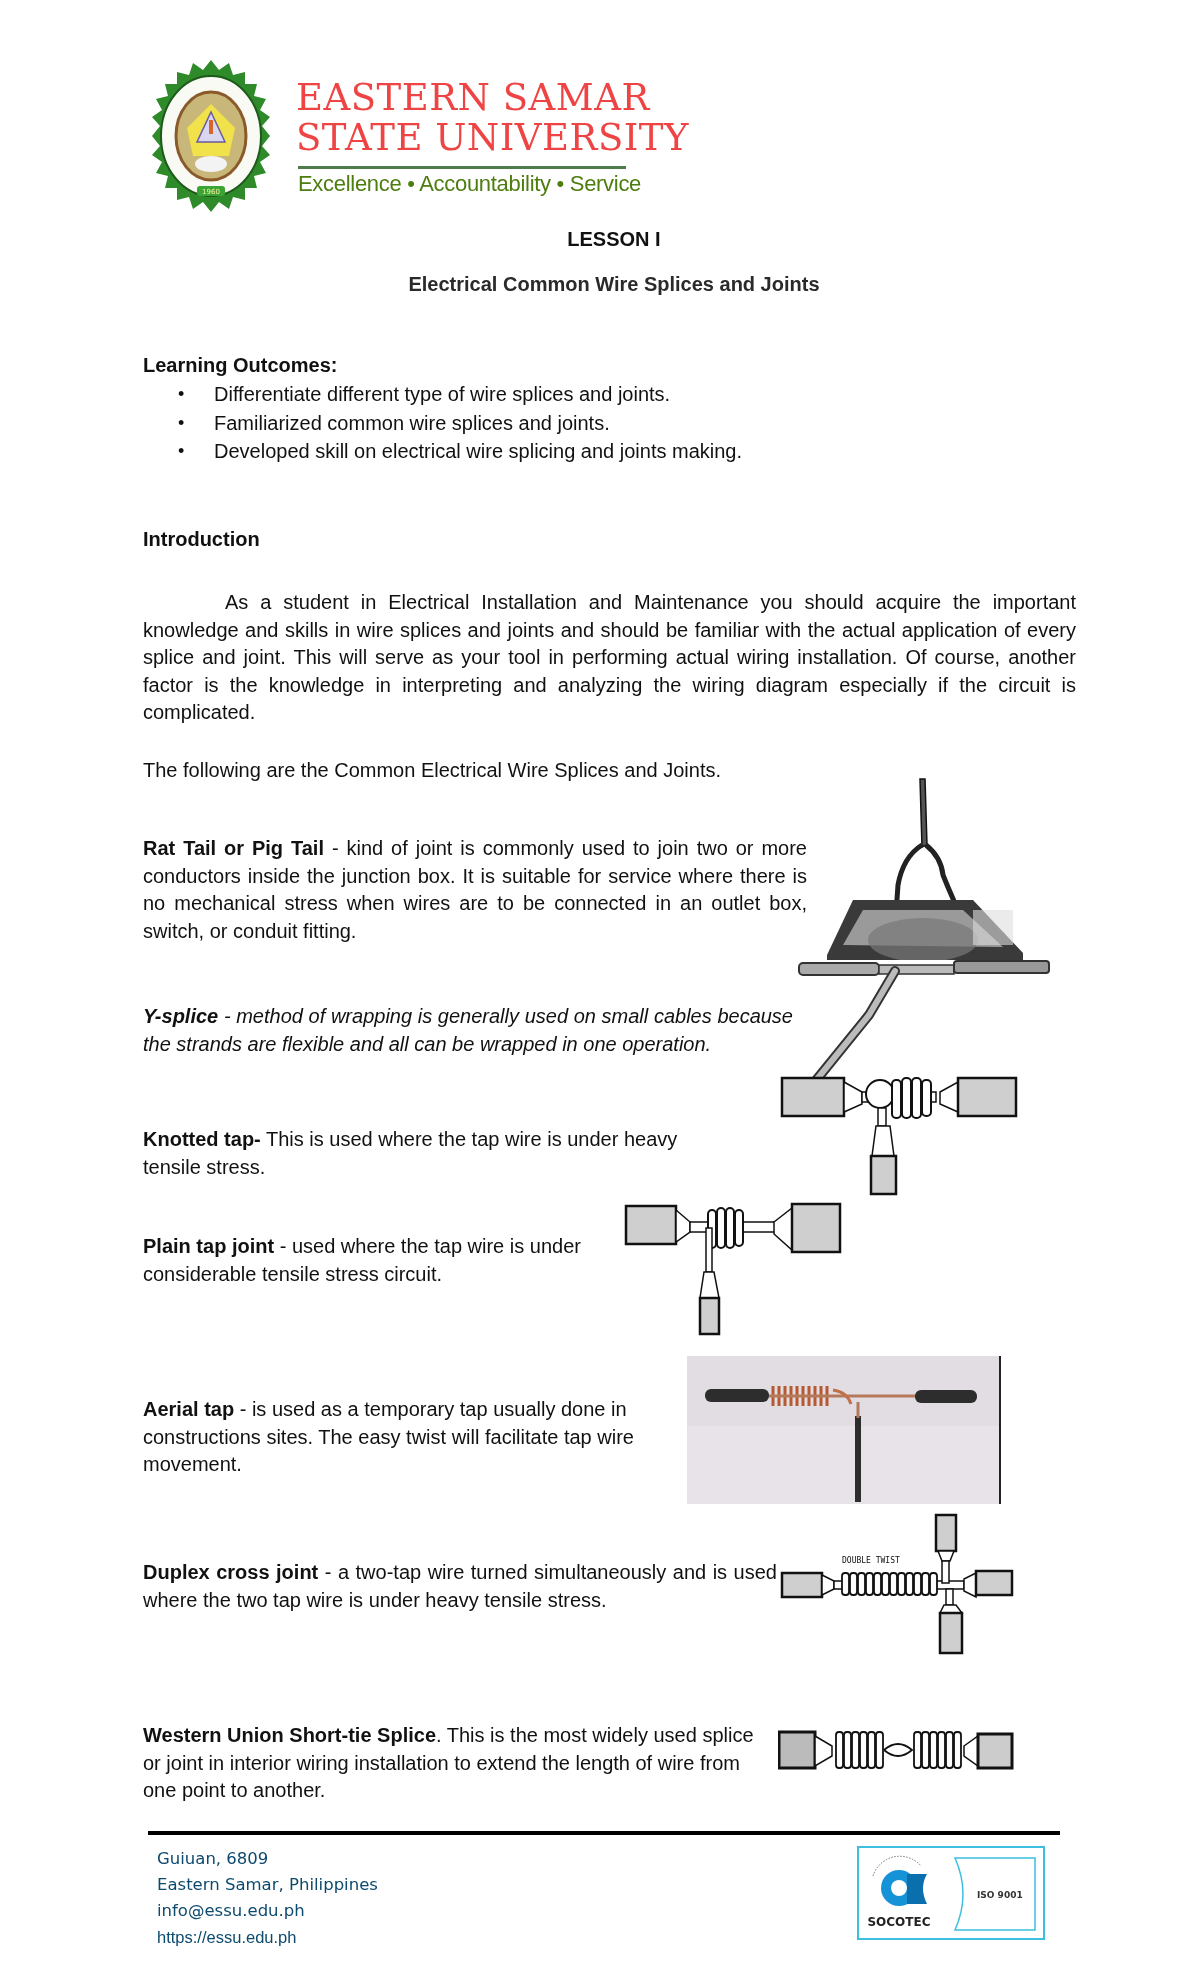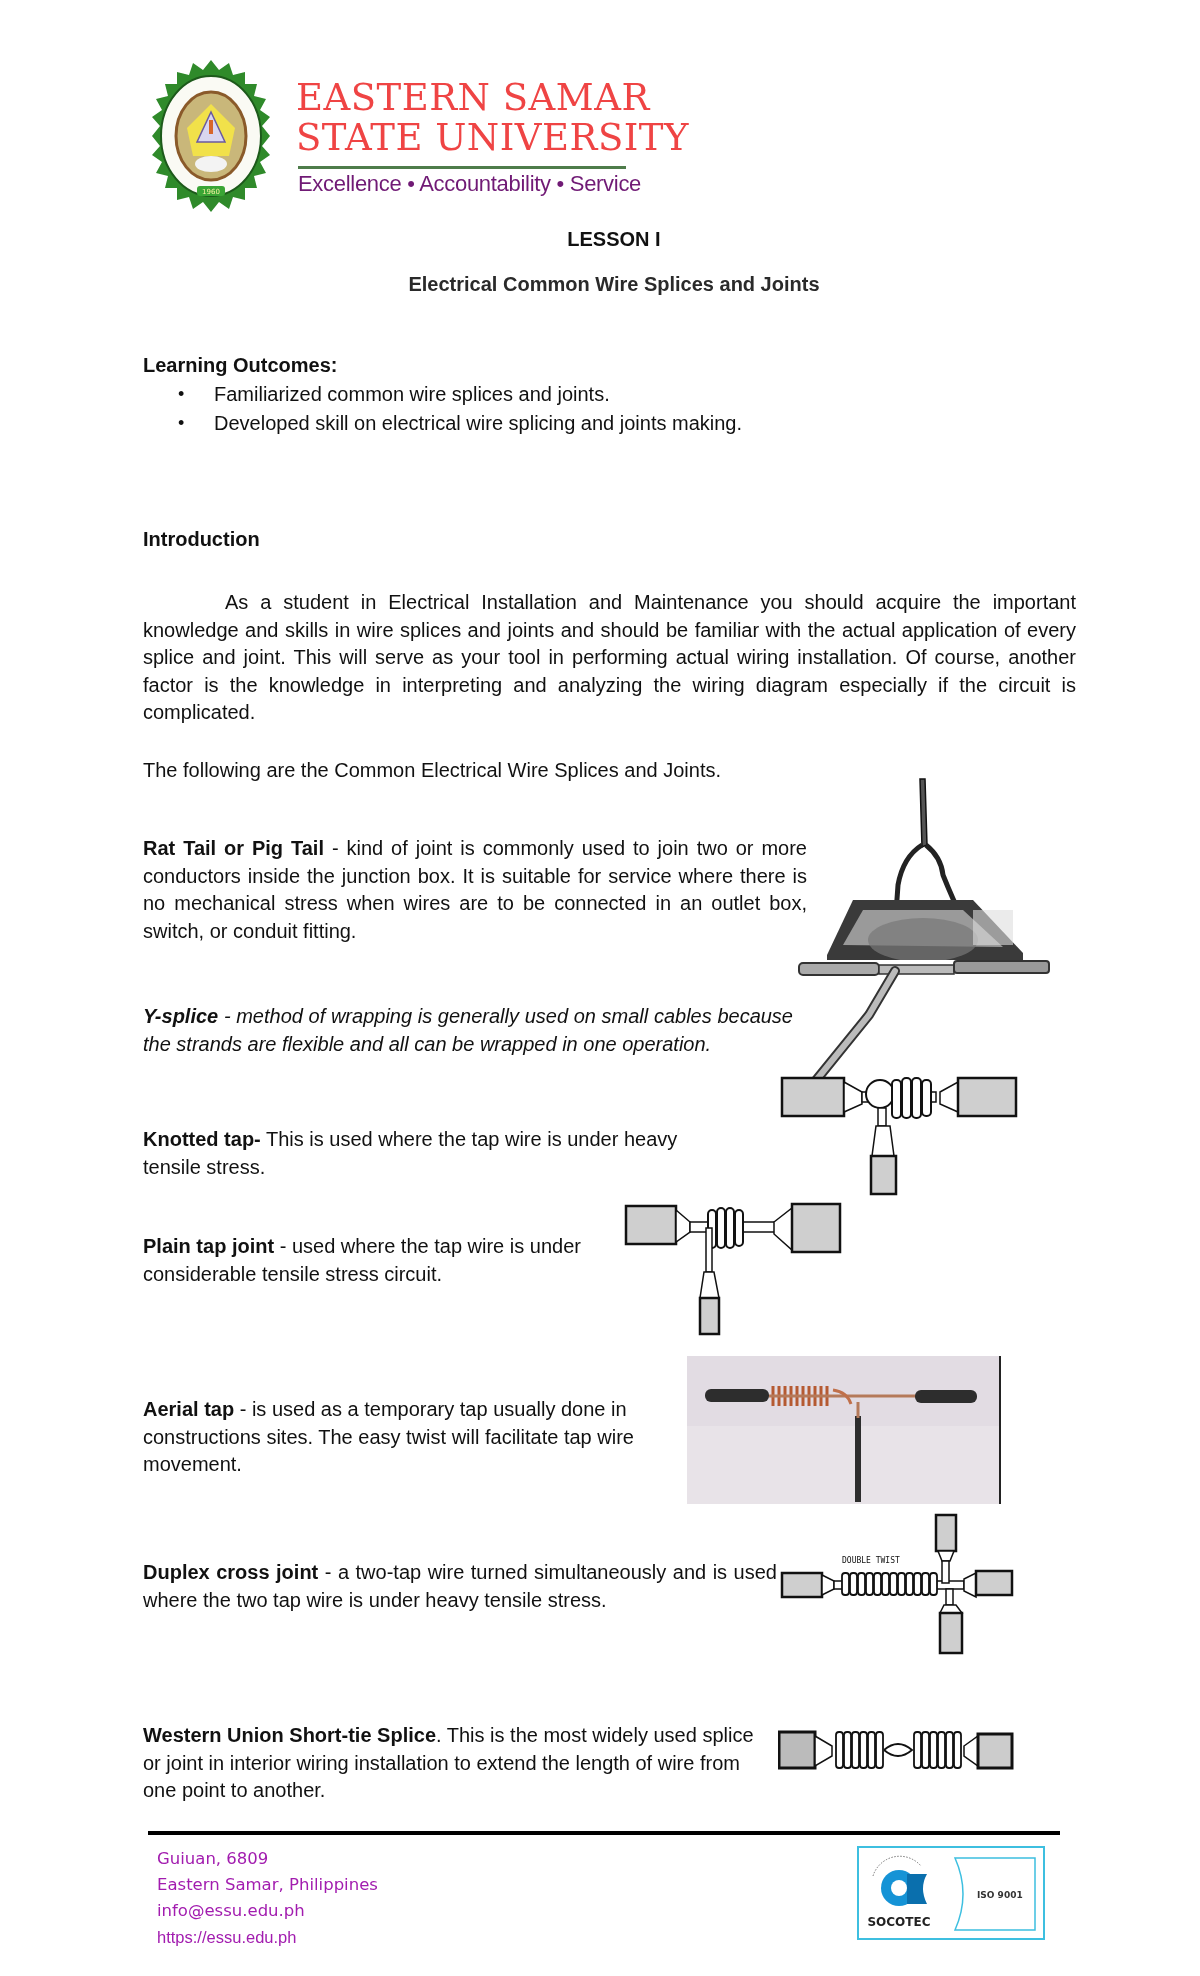--- a/index.html
+++ b/index.html
@@ -4,40 +4,40 @@
 <style>
   html, body { margin: 0; padding: 0; background: #ffffff; }
   body { width: 1200px; height: 1976px; position: relative; overflow: hidden;
          font-family: "Liberation Sans", sans-serif; color: #111; }
   .abs { position: absolute; }
   
   .seal { left: 146px; top: 58px; width: 130px; height: 158px; }
   .uni-name { left: 296px; top: 78px; font-family: "DejaVu Serif", serif; color: #ef4444;
               font-size: 37px; line-height: 40px; letter-spacing: 0.5px; }
   .uni-rule { left: 298px; top: 166px; width: 328px; height: 3px; background: #4e7c4a; }
-  .uni-tag { left: 298px; top: 171px; font-family: "Liberation Sans", sans-serif; color: #701a75;
+  .uni-tag { left: 298px; top: 171px; font-family: "Liberation Sans", sans-serif; color: #4d7c0f;
              font-size: 22px; line-height: 26px; letter-spacing: -0.3px; }
   .lesson { left: 0; width: 1200px; top: 228px; text-align: center; font-weight: bold; font-size: 20px; padding-left: 14px; }
   .subtitle { left: 0; width: 1200px; top: 273px; text-align: center; font-weight: bold; font-size: 20px; color: #2a2a2a; padding-left: 14px; }
   .h-bold { font-weight: bold; font-size: 20px; }
   .body-text { font-size: 20px; line-height: 27.5px; margin-top: 36px; }
   .outcomes-title { left: 143px; top: 354px; }
   .bullets { left: 178px; top: 380px; margin: 0; padding: 0; list-style: none; font-size: 20px; line-height: 28.5px; }
   .bullets li { position: relative; padding-left: 36px; }
   .bullets li::before { content: "\2022"; position: absolute; left: 0; top: 0; font-size: 18px; }
   .intro-title { left: 143px; top: 528px; }
   .intro-body { left: 143px; top: 553px; width: 933px; text-align: justify; }
   .intro-body .indent { display: inline-block; width: 82px; }
   .following { left: 143px; top: 721px; }
   .entry { left: 143px; }
   .entry b { font-weight: bold; }
   .pic { position: absolute; }
   
   .footer-rule { left: 148px; top: 1831px; width: 912px; height: 4px; background: #000; }
-  .footer-text { left: 157px; top: 1846px; font-family: "DejaVu Sans", sans-serif; font-size: 16.5px; line-height: 26px; color: #a21caf; }
+  .footer-text { left: 157px; top: 1846px; font-family: "DejaVu Sans", sans-serif; font-size: 16.5px; line-height: 26px; color: #0c4a6e; }
   .iso { left: 857px; top: 1846px; width: 188px; height: 94px; border: 2px solid #3dbfe0; box-sizing: border-box; }
 </style>
 </head>
 <body>
 
 <div class="abs seal">
   <svg width="130" height="158" viewBox="0 0 130 158">
     <g transform="translate(65,78)">
       <polygon points="0,-76 8,-66 18,-73 22,-61 34,-64 34,-52 46,-52 43,-40 55,-37 49,-26 59,-19 51,-10 59,0 51,10 59,19 49,26 55,37 43,40 46,52 34,52 34,64 22,61 18,73 8,66 0,76 -8,66 -18,73 -22,61 -34,64 -34,52 -46,52 -43,40 -55,37 -49,26 -59,19 -51,10 -59,0 -51,-10 -59,-19 -49,-26 -55,-37 -43,-40 -46,-52 -34,-52 -34,-64 -22,-61 -18,-73 -8,-66" fill="#2f8a2a"></polygon>
       <ellipse rx="50" ry="60" fill="#fafaf4" stroke="#1d5a1b" stroke-width="2"></ellipse>
@@ -56,20 +56,21 @@
   <div>STATE UNIVERSITY</div>
 </div>
 <div class="abs uni-rule"></div>
 <div class="abs uni-tag">Excellence • Accountability • Service</div>
 
 <div class="abs lesson">LESSON I</div>
 <div class="abs subtitle">Electrical Common Wire Splices and Joints</div>
 
 <div class="abs h-bold outcomes-title">Learning Outcomes:</div>
 <ul class="abs bullets">
+  <li>Differentiate different type of wire splices and joints.</li>
   <li>Familiarized common wire splices and joints.</li>
   <li>Developed skill on electrical wire splicing and joints making.</li>
 </ul>
 
 <div class="abs h-bold intro-title">Introduction</div>
 <div class="abs body-text intro-body"><span class="indent"></span><span>As a student in Electrical Installation and Maintenance you should acquire the important knowledge and skills in wire splices and joints and should be familiar with the actual application of every splice and joint. This will serve as your tool in performing actual wiring installation. Of course, another factor is the knowledge in interpreting and analyzing the wiring diagram especially if the circuit is complicated.</span></div>
 <div class="abs body-text following">The following are the Common Electrical Wire Splices and Joints.</div>
 
 <div class="abs body-text entry" style="top:799px; width:664px; text-align:justify;">
   <b>Rat Tail or Pig Tail</b><span> - kind of joint is commonly used to join two or more conductors inside the junction box. It is suitable for service where there is no mechanical stress when wires are to be connected in an outlet box, switch, or conduit fitting.</span>

